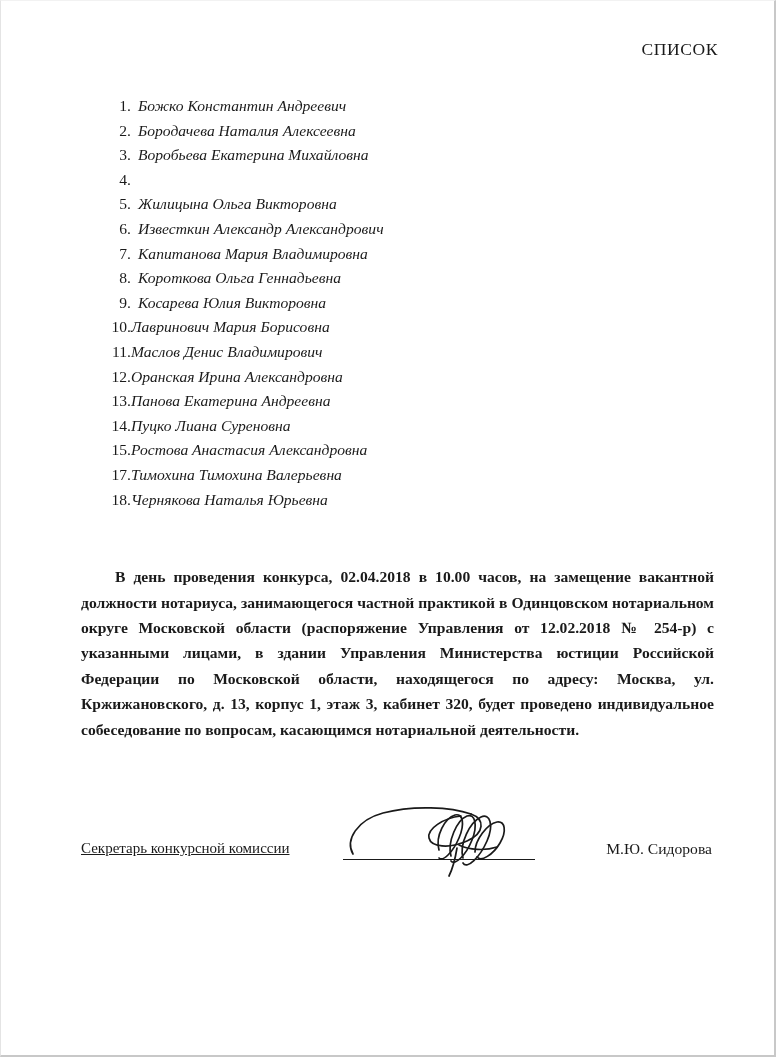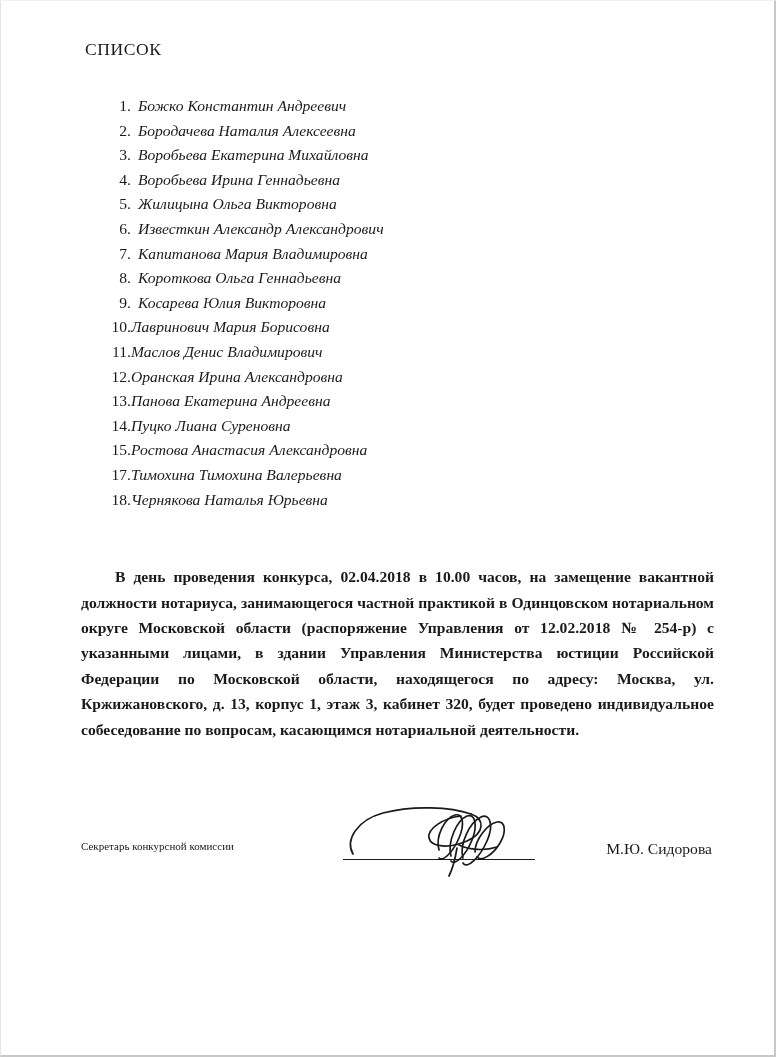--- a/index.html
+++ b/index.html
@@ -28,21 +28,21 @@
     left: 0;
     top: 0;
     width: 100%;
     height: 100%;
     padding: 38px 56px 0 74px;
     box-sizing: border-box;
   }
 
   
   .doc-title {
-    text-align: left;
+    text-align: right;
     font-size: 17.5px;
     letter-spacing: 0.6px;
     margin: 0 0 34px 0;
     padding-left: 10px;
   }
 
   
   .subtitle {
     margin: 0 0 48px 0;
     padding: 0 6px;
@@ -101,22 +101,23 @@
   .sign-block {
     margin-top: 64px;
     position: relative;
     height: 86px;
     padding: 0 4px 0 6px;
   }
   .sign-role {
     position: absolute;
     left: 6px;
     top: 34px;
-    font-size: 11px;
-    white-space: nowrap;
+    font-size: 15px;
+    white-space: nowrap;
+    text-decoration: underline;
   }
   .sign-name {
     position: absolute;
     right: 6px;
     top: 34px;
     font-size: 15.6px;
     white-space: nowrap;
   }
   .sign-mark {
     position: absolute;
@@ -152,21 +153,20 @@
         <li class="name-row single">
           <span class="row-num">2.</span>
           <span class="row-name">Бородачева Наталия Алексеевна</span>
         </li>
         <li class="name-row single">
           <span class="row-num">3.</span>
           <span class="row-name">Воробьева Екатерина Михайловна</span>
         </li>
         <li class="name-row single">
           <span class="row-num">4.</span>
-          <span class="row-name">Воробьева Ирина Геннадьевна</span>
         </li>
         <li class="name-row single">
           <span class="row-num">5.</span>
           <span class="row-name">Жилицына Ольга Викторовна</span>
         </li>
         <li class="name-row single">
           <span class="row-num">6.</span>
           <span class="row-name">Известкин Александр Александрович</span>
         </li>
         <li class="name-row single">

